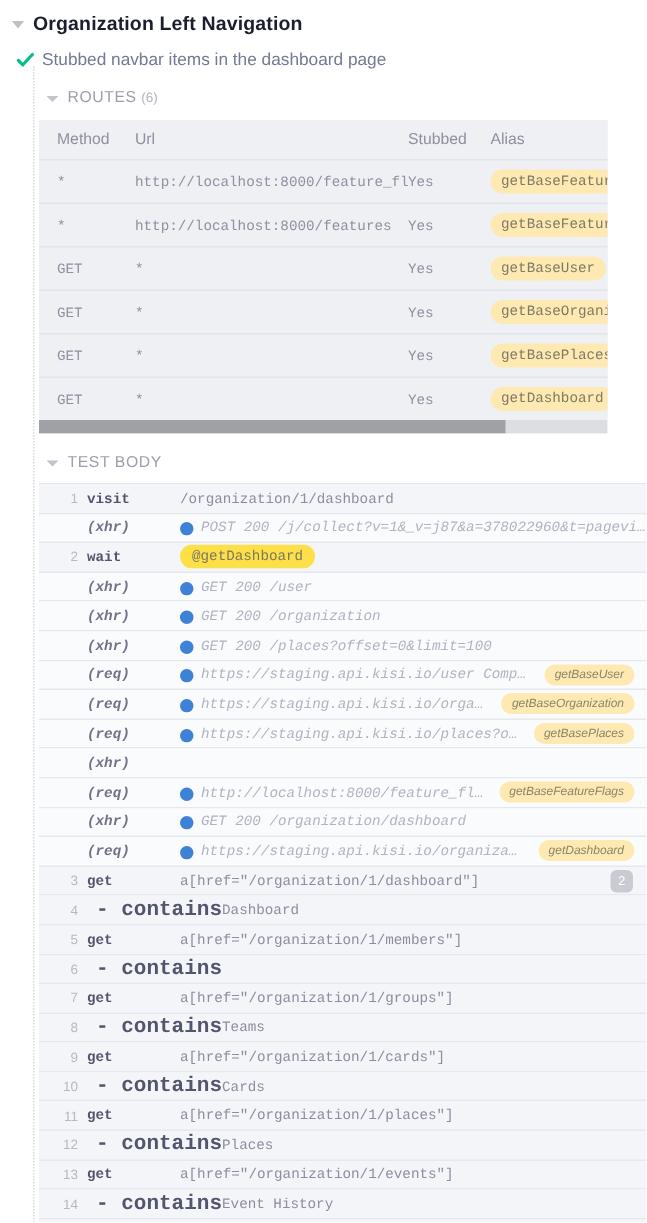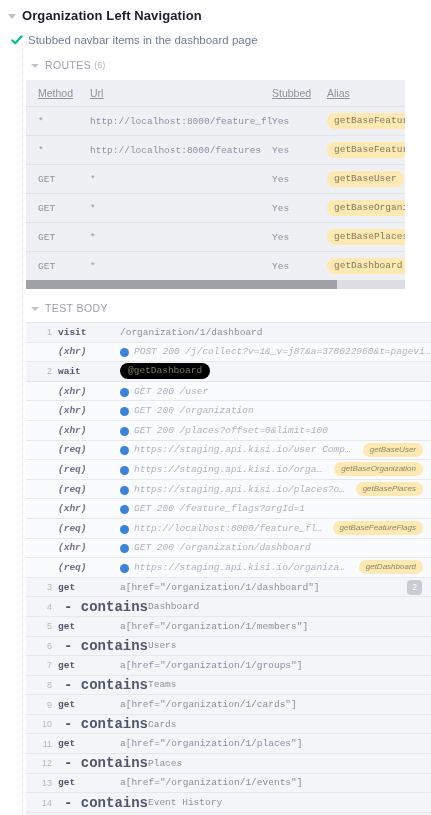--- a/index.html
+++ b/index.html
@@ -135,21 +135,20 @@
     font-family: "Liberation Mono", monospace;
   }
   table.routes th {
     text-align: left;
     font-weight: normal;
     font-size: 10.5px;
     color: #8d90a0;
     font-family: "Liberation Sans", sans-serif;
     padding: 7px 0 7px 0;
     background: #eef0f4;
-    text-decoration: underline;
   }
   table.routes td {
     font-size: 9.5px;
     color: #8e91a1;
     padding: 6px 0 6px 0;
     border-top: 1px solid #e1e4ea;
     background: #eef0f4;
     white-space: nowrap;
     overflow: hidden;
   }
@@ -238,21 +237,21 @@
     margin-right: 5px;
     display: inline-block;
   }
   .msg-text {
     overflow: hidden;
     text-overflow: ellipsis;
     white-space: nowrap;
   }
   .pill-wait {
     display: inline-block;
-    background: #000000;
+    background: #fde047;
     color: #7b7762;
     border-radius: 9px;
     padding: 2px 8px 3px 8px;
     font-size: 9.5px;
     font-family: "Liberation Mono", monospace;
   }
   .pill-alias {
     flex: 0 0 auto;
     display: inline-block;
     background: #ffe9b3;
@@ -439,24 +438,20 @@
         <div class="cmd-name italic">(req)</div>
         <div class="cmd-msg xhr">
           <span class="dot"></span>
           <span class="msg-text">https://staging.api.kisi.io/places?o…</span>
         </div>
         <span class="pill-alias">getBasePlaces</span>
       </div>
       <div class="cmd alt">
         <div class="cmd-num"></div>
         <div class="cmd-name italic">(xhr)</div>
-        <div class="cmd-msg xhr">
-          <span class="dot"></span>
-          <span class="msg-text">GET 200 /feature_flags?orgId=1</span>
-        </div>
       </div>
       <div class="cmd alt">
         <div class="cmd-num"></div>
         <div class="cmd-name italic">(req)</div>
         <div class="cmd-msg xhr">
           <span class="dot"></span>
           <span class="msg-text">http://localhost:8000/feature_flag…</span>
         </div>
         <span class="pill-alias">getBaseFeatureFlags</span>
       </div>
@@ -495,23 +490,20 @@
       <div class="cmd">
         <div class="cmd-num">5</div>
         <div class="cmd-name">get</div>
         <div class="cmd-msg dark">
           <span class="msg-text">a[href="/organization/1/members"]</span>
         </div>
       </div>
       <div class="cmd">
         <div class="cmd-num">6</div>
         <div class="cmd-name sub">- contains</div>
-        <div class="cmd-msg dark">
-          <span class="msg-text">Users</span>
-        </div>
       </div>
       <div class="cmd">
         <div class="cmd-num">7</div>
         <div class="cmd-name">get</div>
         <div class="cmd-msg dark">
           <span class="msg-text">a[href="/organization/1/groups"]</span>
         </div>
       </div>
       <div class="cmd">
         <div class="cmd-num">8</div>

